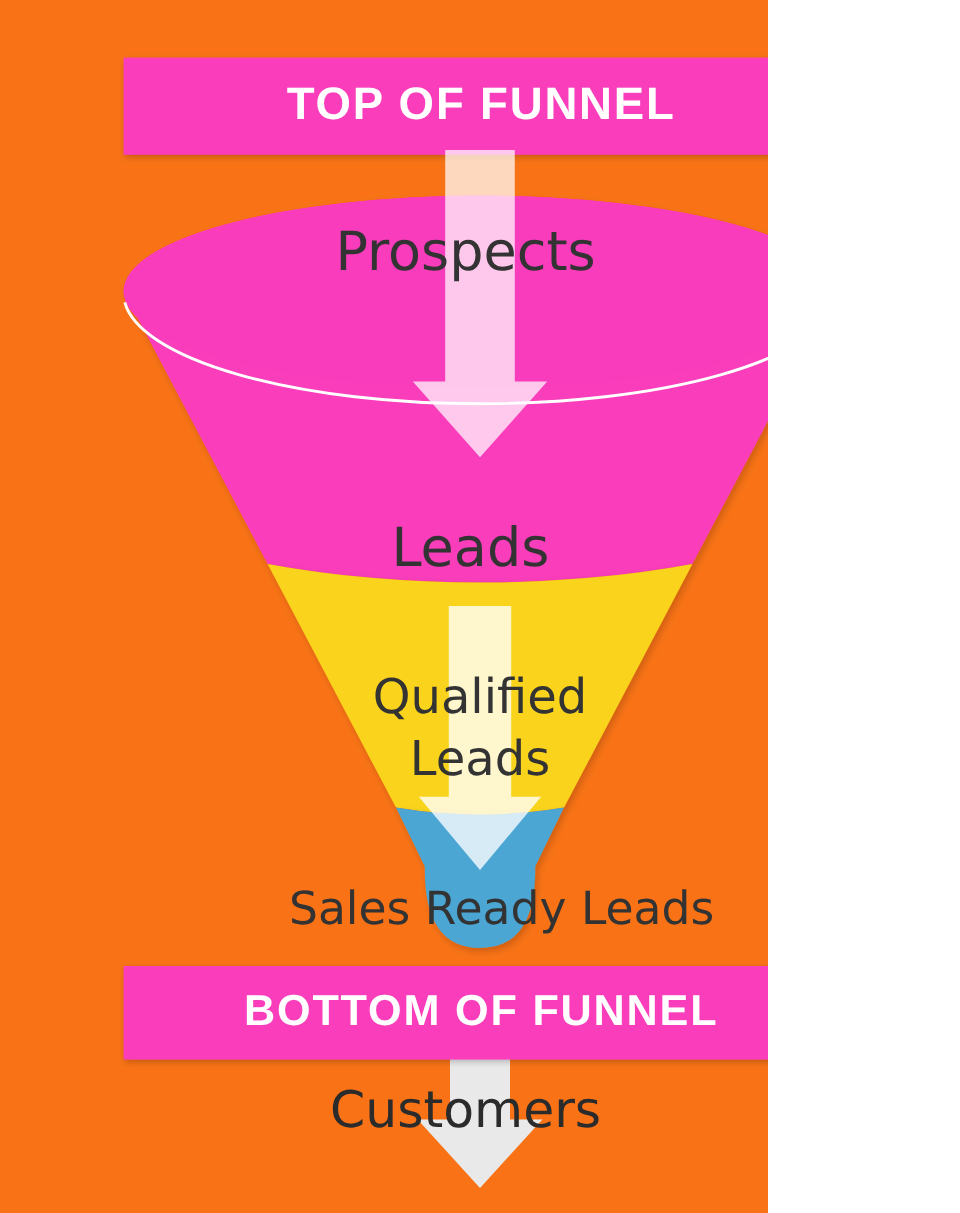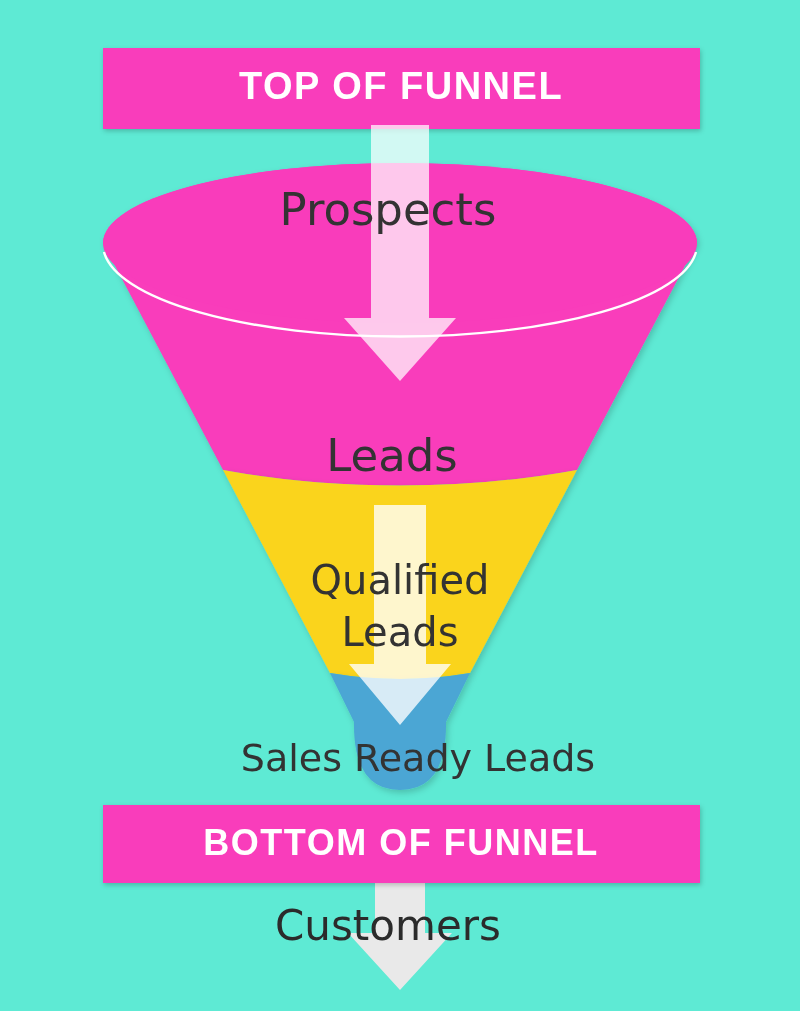--- a/index.html
+++ b/index.html
@@ -5,23 +5,23 @@
   html, body {
     margin: 0;
     padding: 0;
     background: #ffffff;
   }
   body {
     font-family: "DejaVu Sans", sans-serif;
   }
   #page {
     position: relative;
-    width: 800px;
+    width: 640px;
     height: 1011px;
-    background: #5eead4;
+    background: #f97316;
     overflow: hidden;
   }
   #funnel-svg {
     position: absolute;
     left: 0;
     top: 0;
     width: 800px;
     height: 1011px;
   }
   .band-text {

